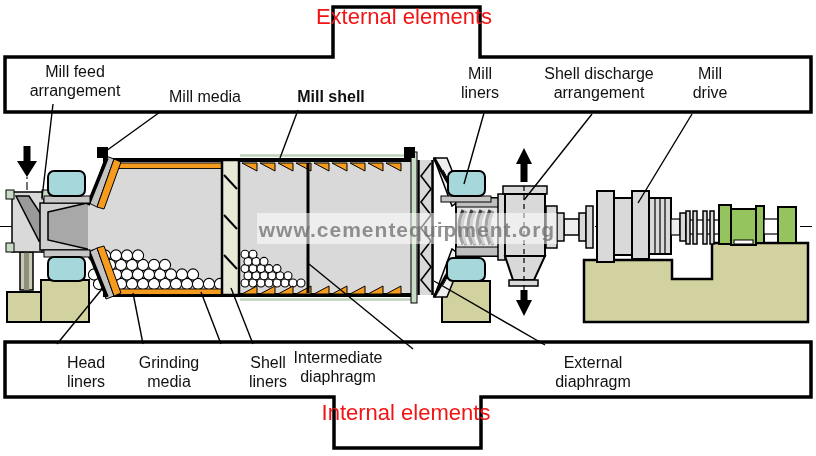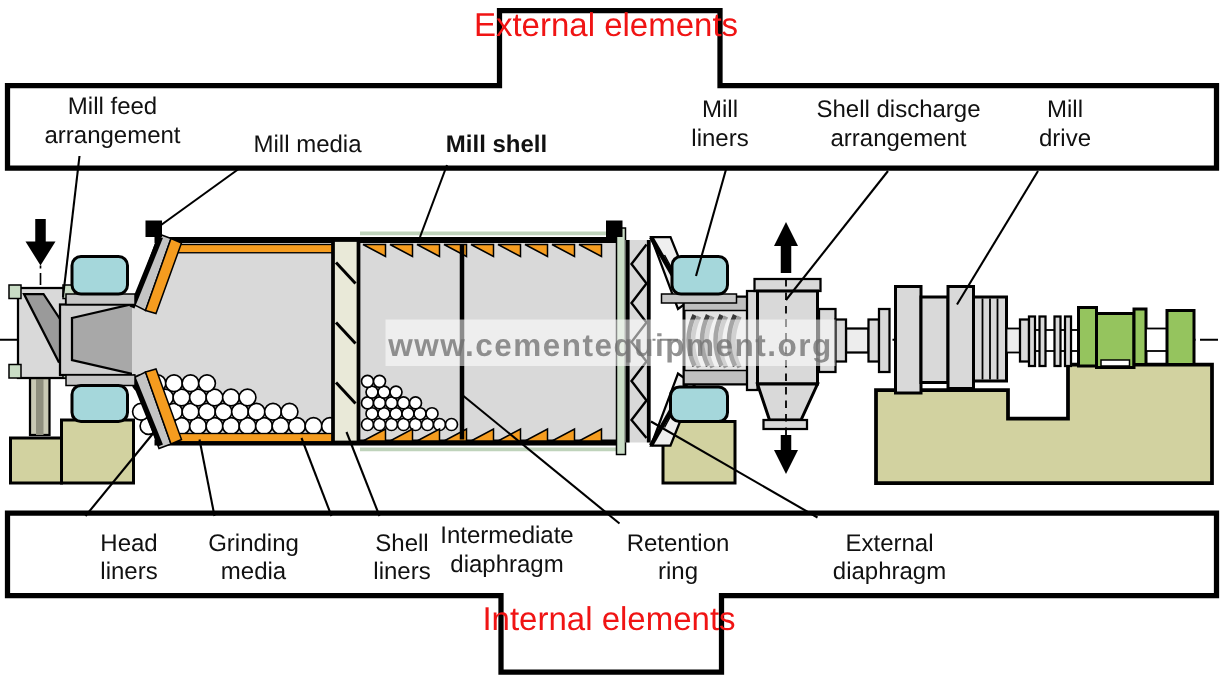--- a/index.html
+++ b/index.html
@@ -342,22 +342,18 @@
   <span>media</span>
 </div>
 <div class="lbl" style="left:228px;top:353px;margin-left:40px;">
   <span>Shell</span>
   <span>liners</span>
 </div>
 <div class="lbl" style="left:320px;top:348px;margin-left:18px;">
   <span>Intermediate</span>
   <span>diaphragm</span>
 </div>
-<div class="lbl" style="left:452px;top:353px;">
-  <span>Retention</span>
-  <span>ring</span>
-</div>
 <div class="lbl" style="left:593px;top:353px;">
   <span>External</span>
   <span>diaphragm</span>
 </div>
 
 </div>
 
 </body></html>

